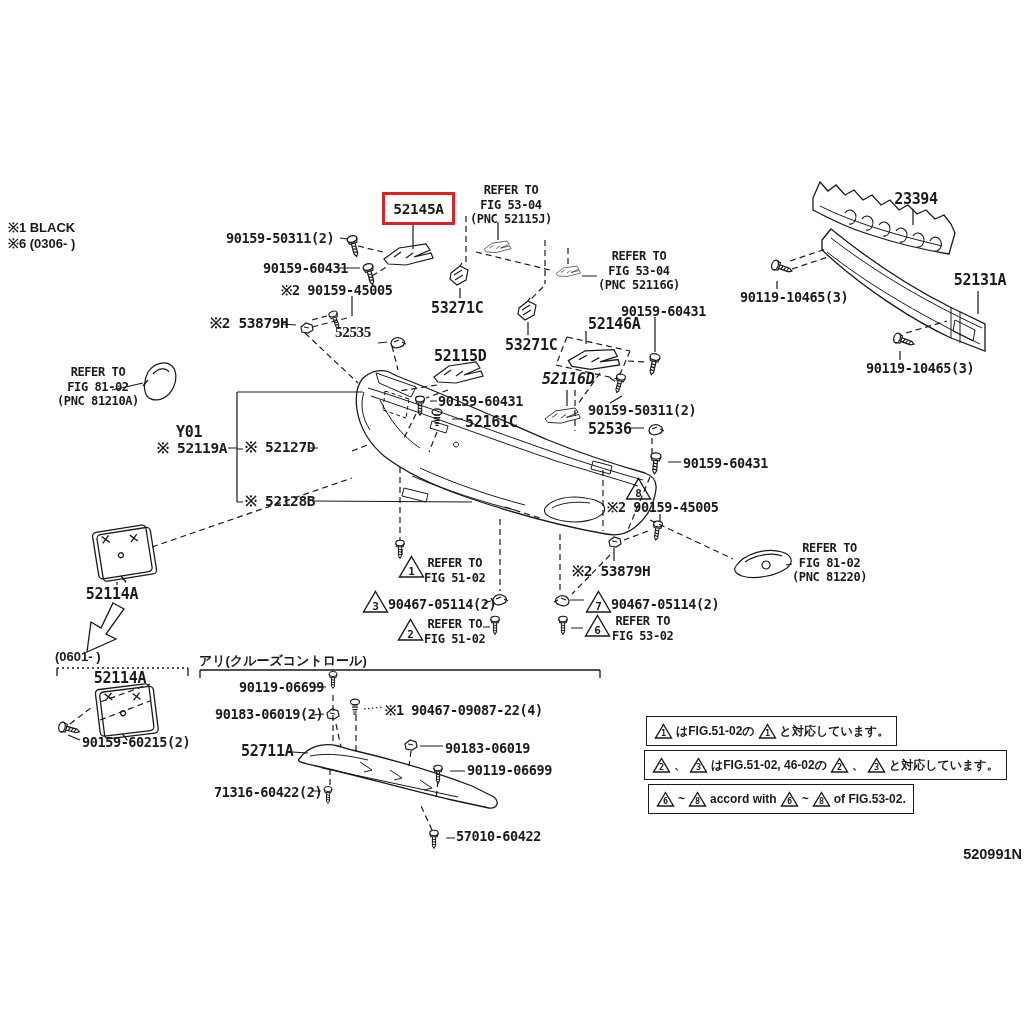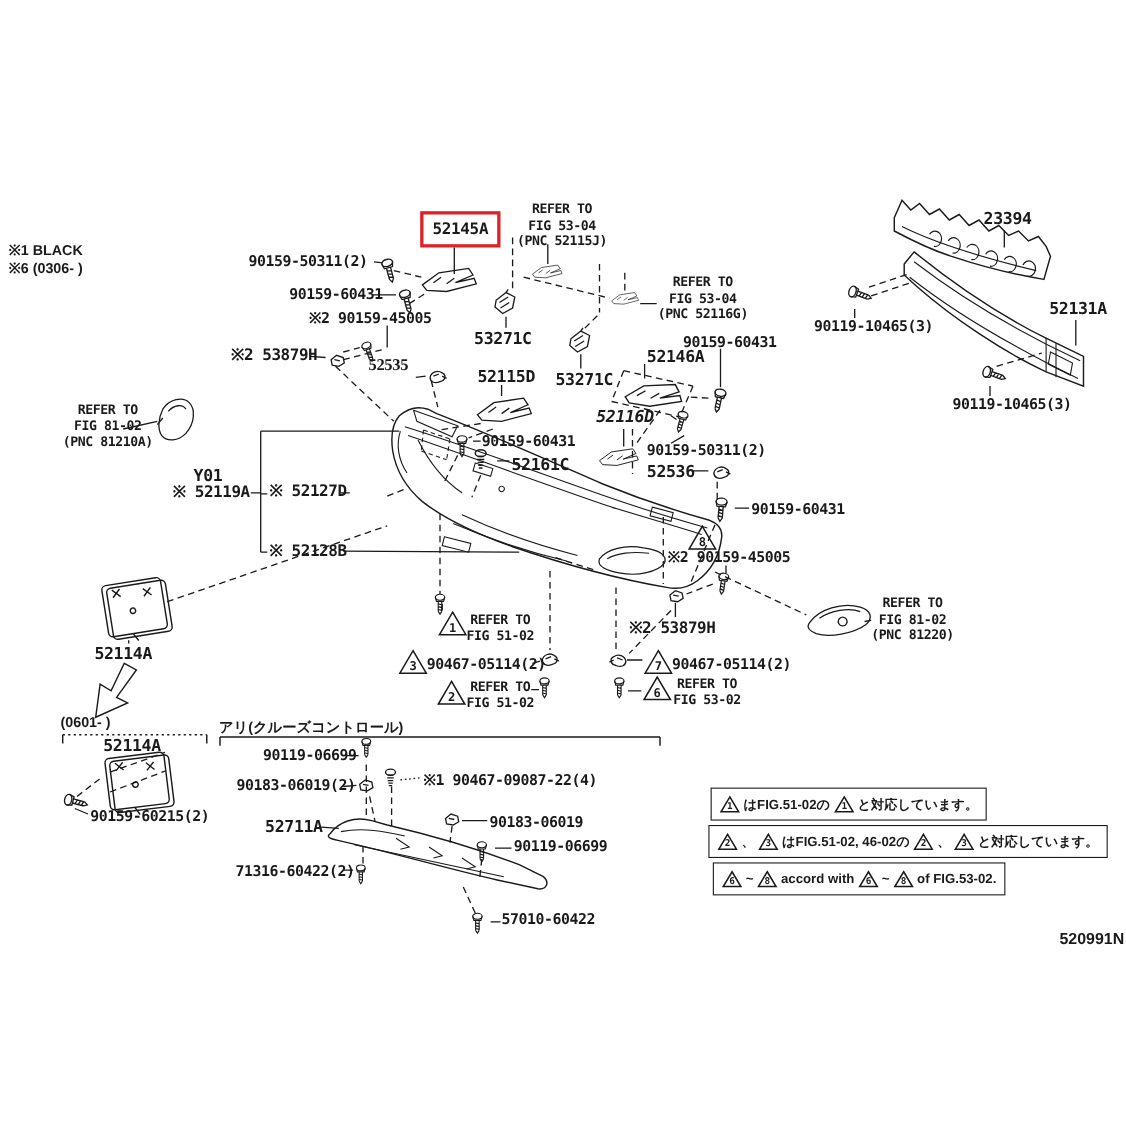--- a/index.html
+++ b/index.html
@@ -214,21 +214,21 @@
     <div class="label big center" style="left: 916px; top: 191px;">23394</div>
     <div class="label big center" style="left: 980px; top: 272px;">52131A</div>
     <div class="label num" style="left: 740px; top: 290px;">90119-10465(3)</div>
     <div class="label num" style="left: 866px; top: 361px;">90119-10465(3)</div>
     <div class="label num" style="left: 226px; top: 231px;">90159-50311(2)</div>
     <div class="label num" style="left: 263px; top: 261px;">90159-60431</div>
     <div class="label num" style="left: 281px; top: 283px;">※2 90159-45005</div>
     <div class="label big" style="left: 431px; top: 300px;">53271C</div>
     <div class="label big" style="left: 505px; top: 337px;">53271C</div>
     <div class="label big" style="left: 335px; top: 324px; font-family: Liberation Serif, serif;">52535</div>
-    <div class="label big" style="left: 434px; top: 334px;">52115D</div>
+    <div class="label big" style="left: 434px; top: 348px;">52115D</div>
     <div class="label refer" style="left: 598px; top: 249px;">REFER TO
 FIG 53-04
 (PNC 52116G)</div>
     <div class="label big" style="left: 568px; top: 316px; margin-left: 20px;">52146A</div>
     <div class="label num" style="left: 621px; top: 304px;">90159-60431</div>
     <div class="label big" style="left: 542px; top: 371px; font-style: italic;">52116D</div>
     <div class="label num" style="left: 588px; top: 403px;">90159-50311(2)</div>
     <div class="label big" style="left: 588px; top: 421px;">52536</div>
     <div class="label num" style="left: 683px; top: 456px;">90159-60431</div>
     <div class="label num" style="left: 607px; top: 500px;">※2 90159-45005</div>

